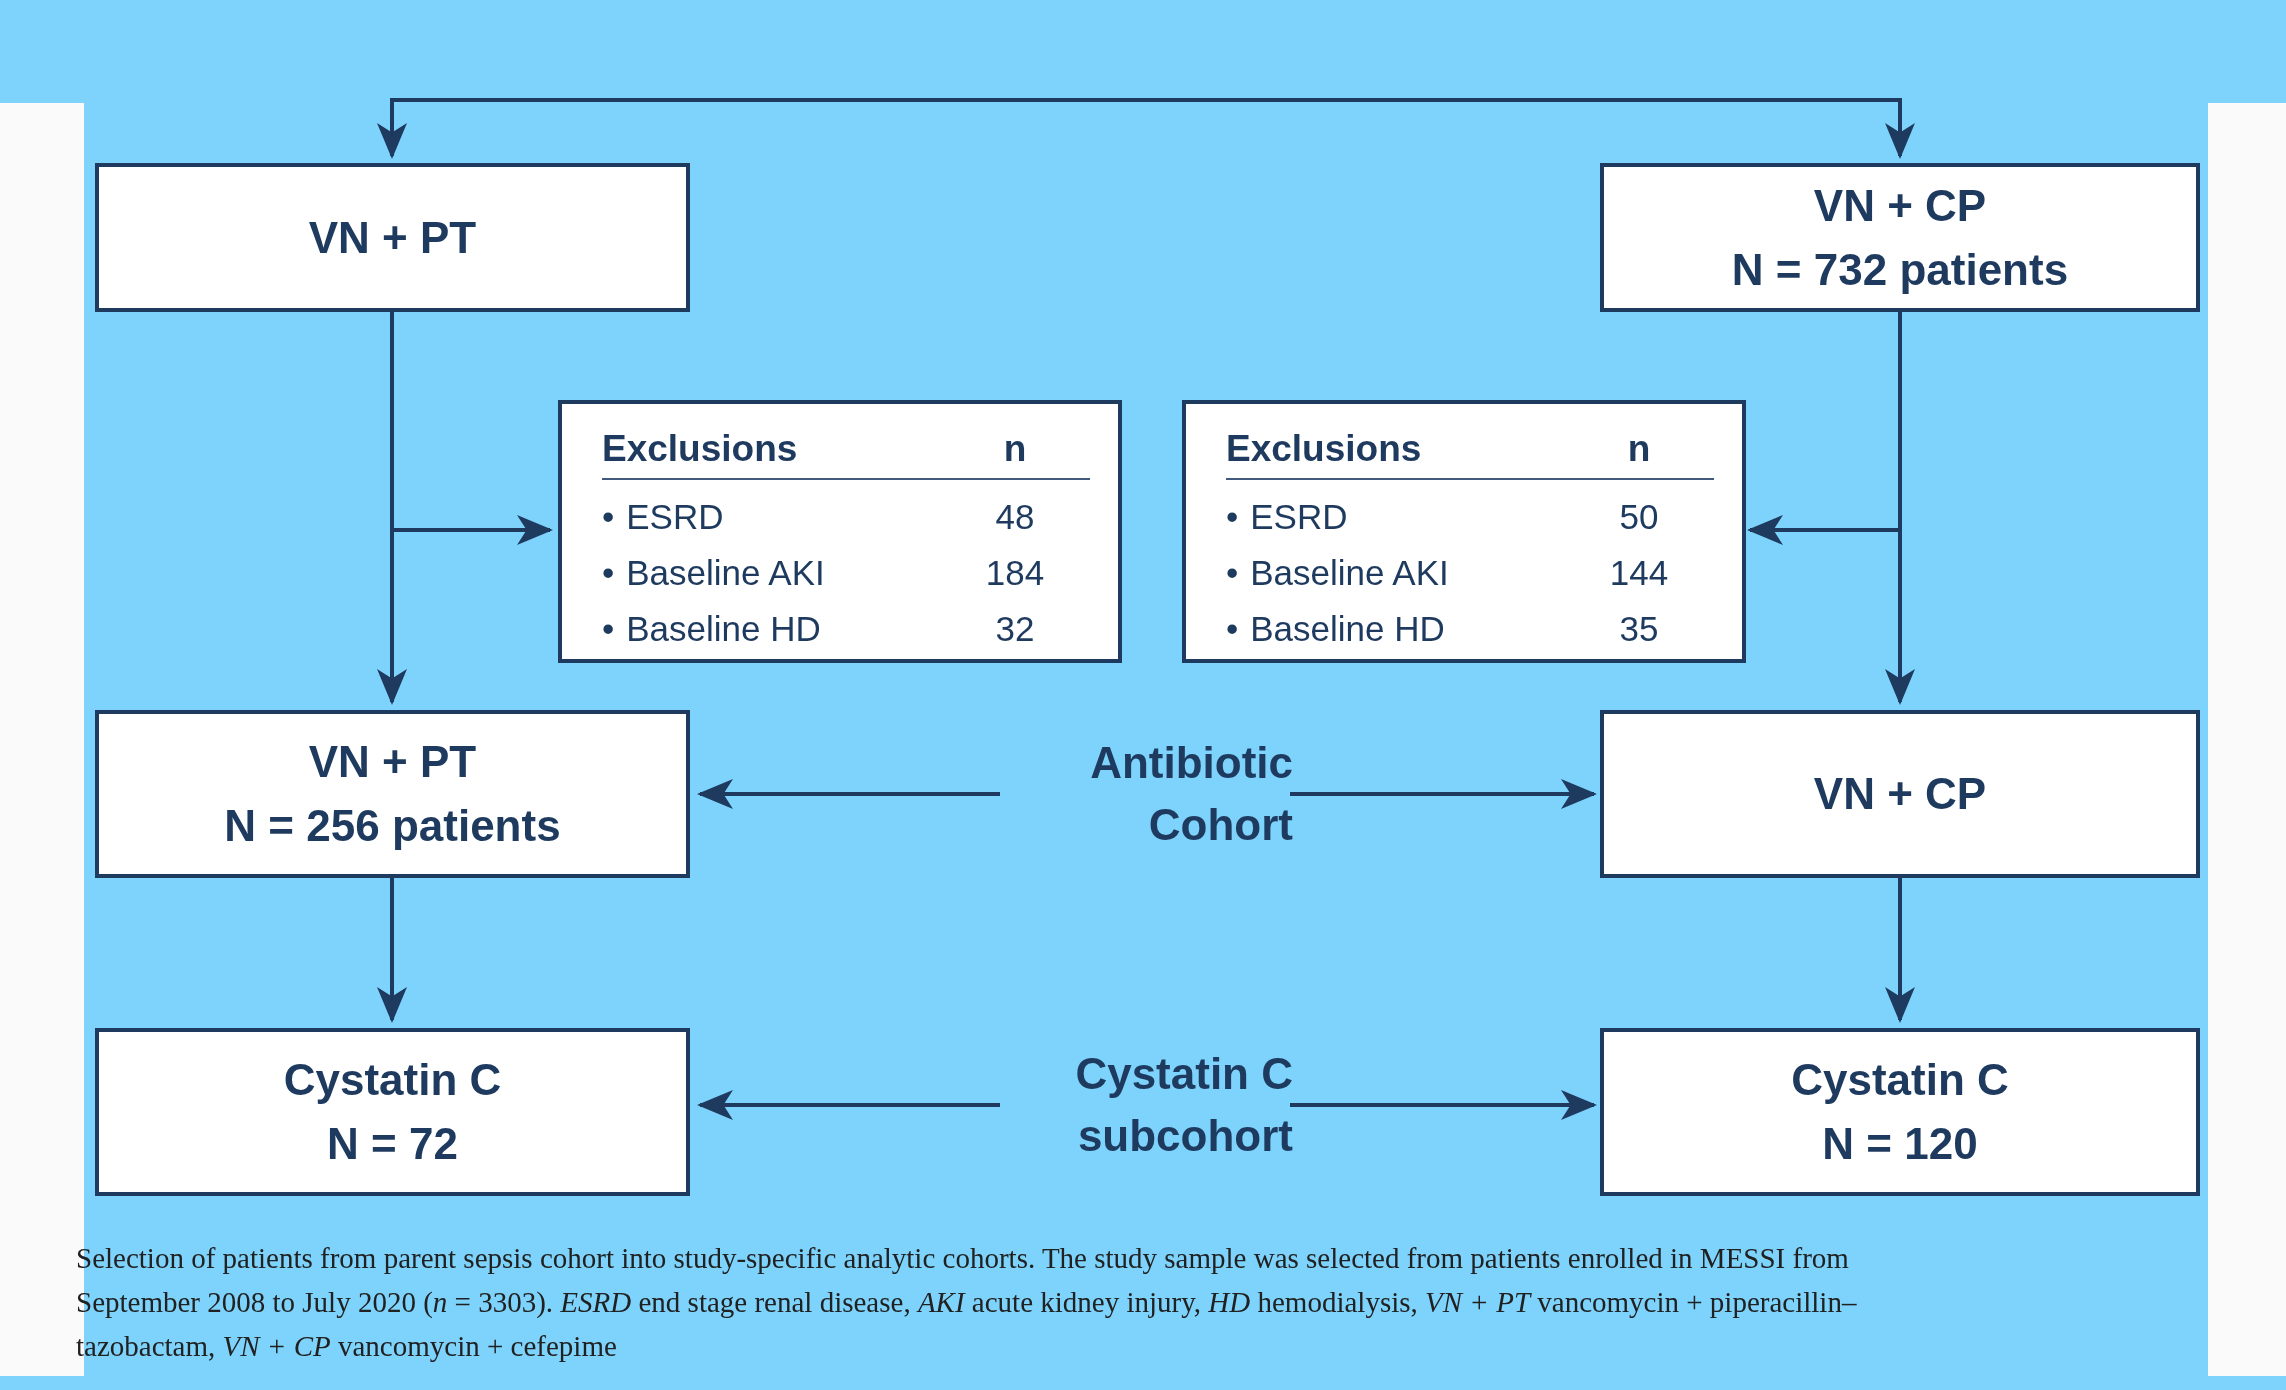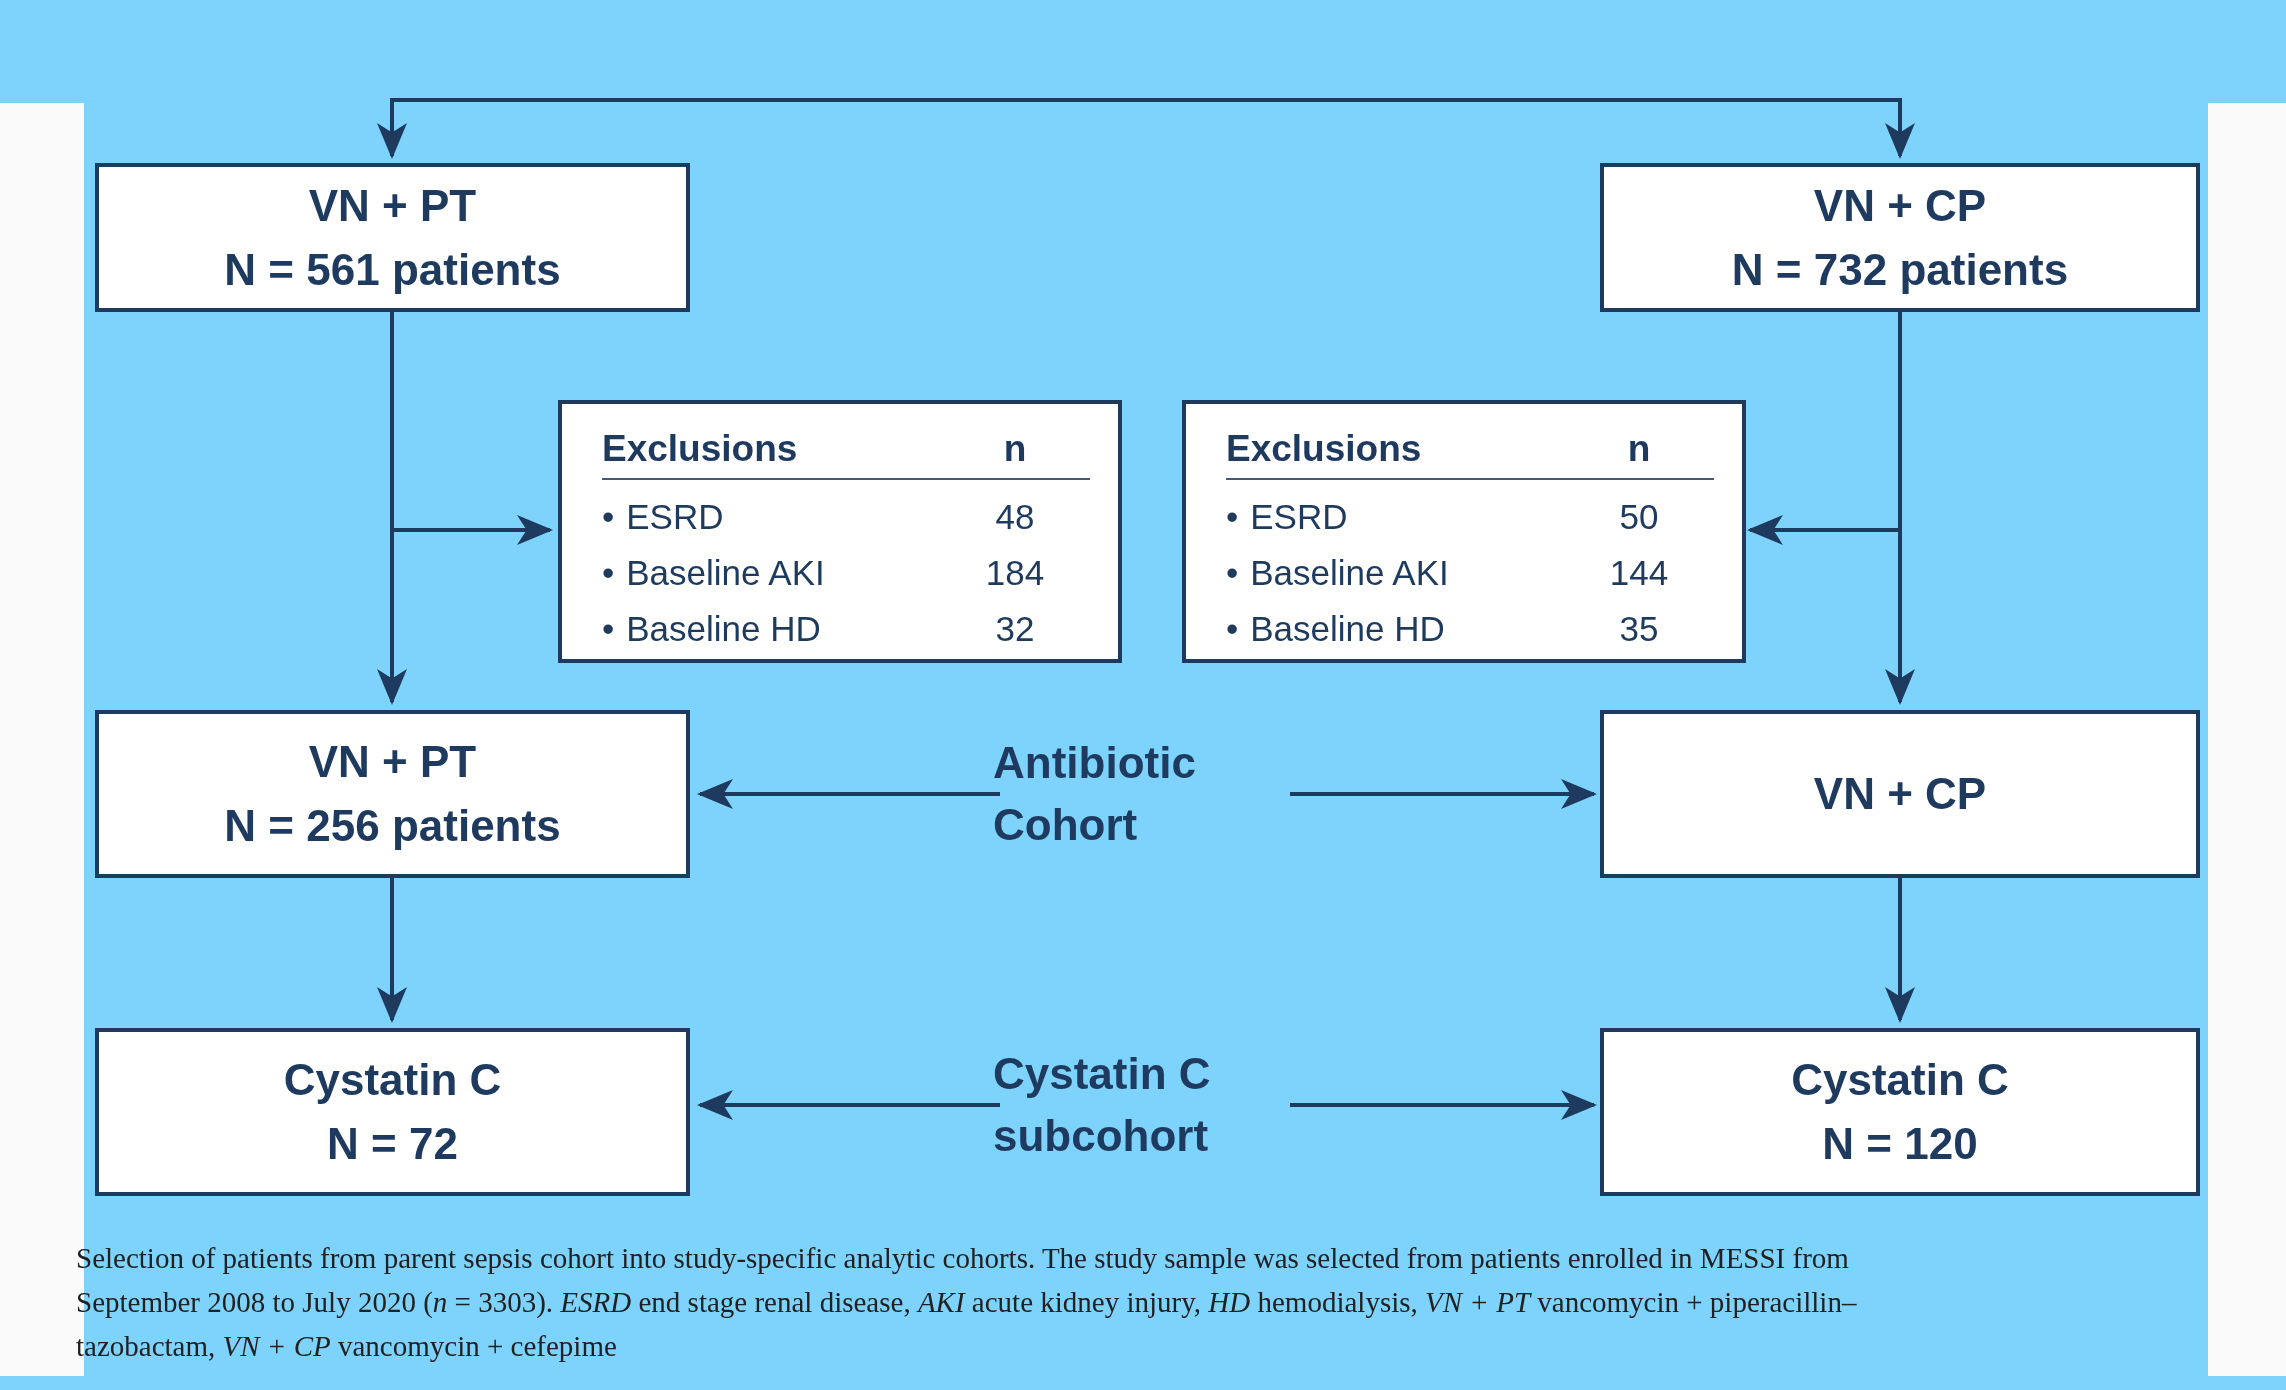--- a/index.html
+++ b/index.html
@@ -39,21 +39,21 @@
     padding:24px 28px 0 40px;
   }
   .ehead{display:flex;align-items:center;font-weight:bold;font-size:37px;line-height:42px;}
   .ehl{flex:1;}
   .ehn,.eval{width:150px;text-align:center;flex-shrink:0;}
   .erule{height:2px;background:#44597e;margin:8px 0 12px 0;}
   .erow{display:flex;align-items:baseline;font-size:35px;line-height:50px;margin-top:6px;}
   .bull{margin-right:12px;}
   .elab{flex:1;}
   .clabel{
-    position:absolute;width:300px;text-align:left;
+    position:absolute;width:300px;text-align:right;
     color:var(--navy);font-weight:bold;font-size:44px;line-height:62px;
   }
   .caption{
     position:absolute;left:76px;top:1236px;width:2120px;
     font-family:"Liberation Serif",serif;
     font-size:29px;line-height:44px;color:var(--capcol);
   }
   .caption .it{font-style:italic;}
 </style>
 </head>
@@ -81,21 +81,20 @@
       <line class="ln" x1="1290" y1="794" x2="1594" y2="794" marker-end="url(#arrow)"></line>
       <line class="ln" x1="392" y1="878" x2="392" y2="1020" marker-end="url(#arrow)"></line>
       <line class="ln" x1="1900" y1="878" x2="1900" y2="1020" marker-end="url(#arrow)"></line>
       <line class="ln" x1="1000" y1="1105" x2="700" y2="1105" marker-end="url(#arrow)"></line>
       <line class="ln" x1="1290" y1="1105" x2="1594" y2="1105" marker-end="url(#arrow)"></line>
     </g>
   </svg>
 
   <div class="fbox" style="left:95px;top:163px;width:595px;height:149px">
     <div>VN + PT</div>
-    <div>N = 561 patients</div>
   </div>
   <div class="fbox" style="left:1600px;top:163px;width:600px;height:149px">
     <div>VN + CP</div>
     <div>N = 732 patients</div>
   </div>
 
   <div class="ebox" style="left:558px;top:400px;width:564px;height:263px">
     <div class="ehead">
       <span class="ehl">Exclusions</span>
       <span class="ehn">n</span>

